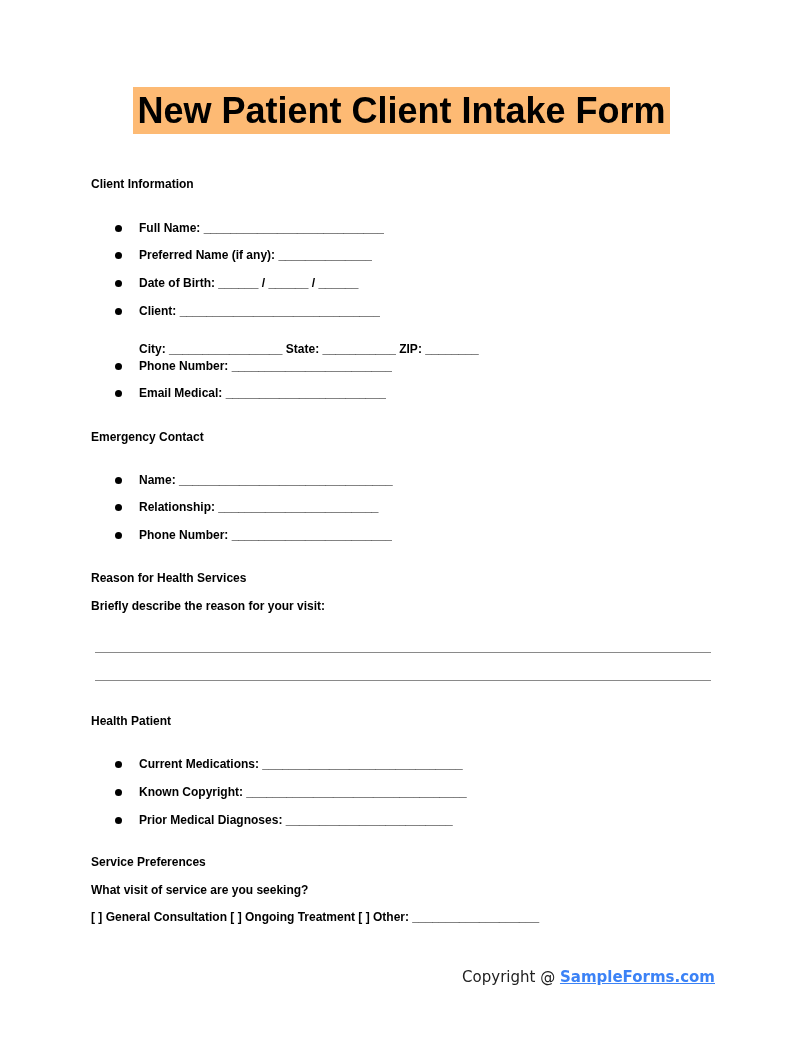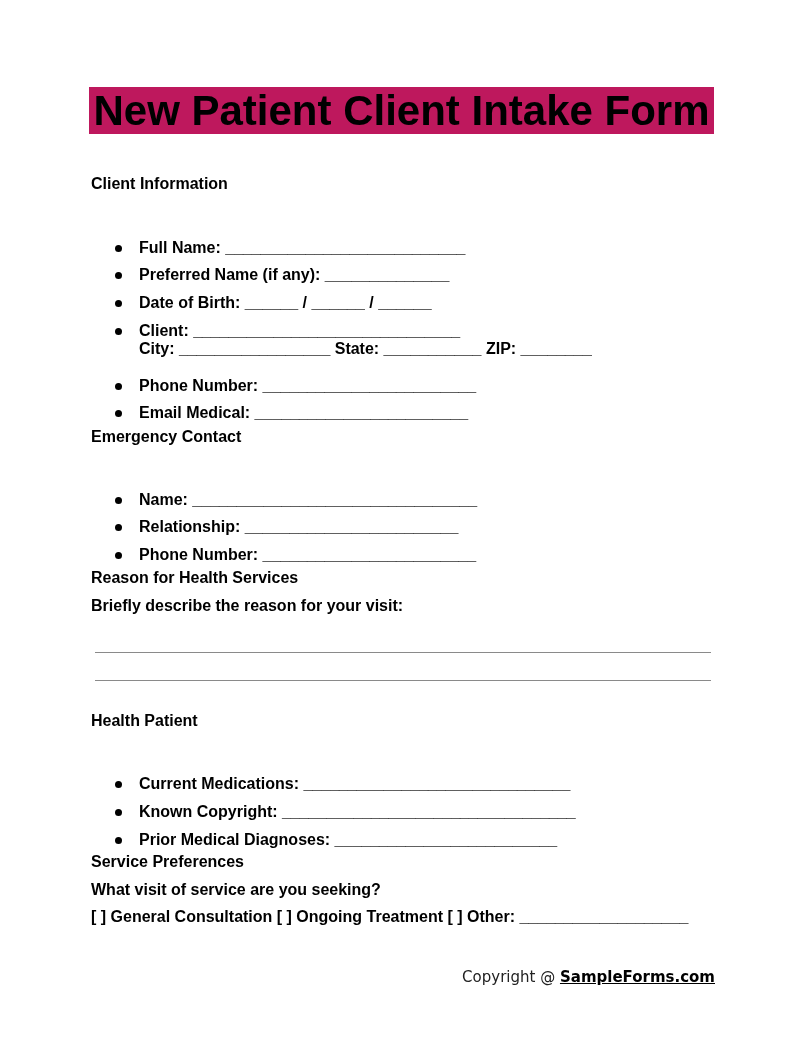--- a/index.html
+++ b/index.html
@@ -2,38 +2,38 @@
 <html><head>
   <meta charset="utf-8">
   <style>
     html, body { margin: 0; padding: 0; background: #ffffff; }
     body {
       width: 803px; height: 1040px; position: relative; overflow: hidden;
       font-family: "Liberation Sans", sans-serif; color: #000;
     }
     .title-wrap { position: absolute; top: 87px; left: 0; width: 803px; text-align: center; }
     .title {
-      display: inline-block; background: #be185d;
-      font-size: 42px; font-weight: bold; line-height: 47px;
+      display: inline-block; background: #fdba74;
+      font-size: 36px; font-weight: bold; line-height: 47px;
       padding: 0 4px; letter-spacing: 0px;
     }
-    .abs { position: absolute; font-weight: bold; font-size: 16px; line-height: 20px; white-space: pre; }
+    .abs { position: absolute; font-weight: bold; font-size: 12px; line-height: 20px; white-space: pre; }
     .heading { left: 91px; }
-    .bullet { left: 115px; margin-top: 20px; }
+    .bullet { left: 115px; }
     .bullet::before { content: ""; }
     .dot { position: absolute; left: 0; top: 7px; width: 7px; height: 7px; border-radius: 50%; background: #000; }
     .item-text { position: absolute; left: 24px; top: 0; }
     .cont { left: 139px; }
     .rule { position: absolute; left: 95px; width: 616px; height: 0; border-top: 1.5px solid #8a8a8a; }
     .copyright {
       position: absolute; top: 968px; right: 88px; font-size: 15px; font-weight: normal;
       font-family: "DejaVu Sans", sans-serif; color: #222;
       white-space: pre;
     }
-    .copyright a { color: #000000; font-weight: bold; text-decoration: underline; }
+    .copyright a { color: #3b82f6; font-weight: bold; text-decoration: underline; }
   </style>
 </head>
 <body>
 
 <div class="title-wrap">
   <span class="title">New Patient Client Intake Form</span>
 </div>
 
 <div class="abs heading" style="top:174px">Client Information</div>
 

